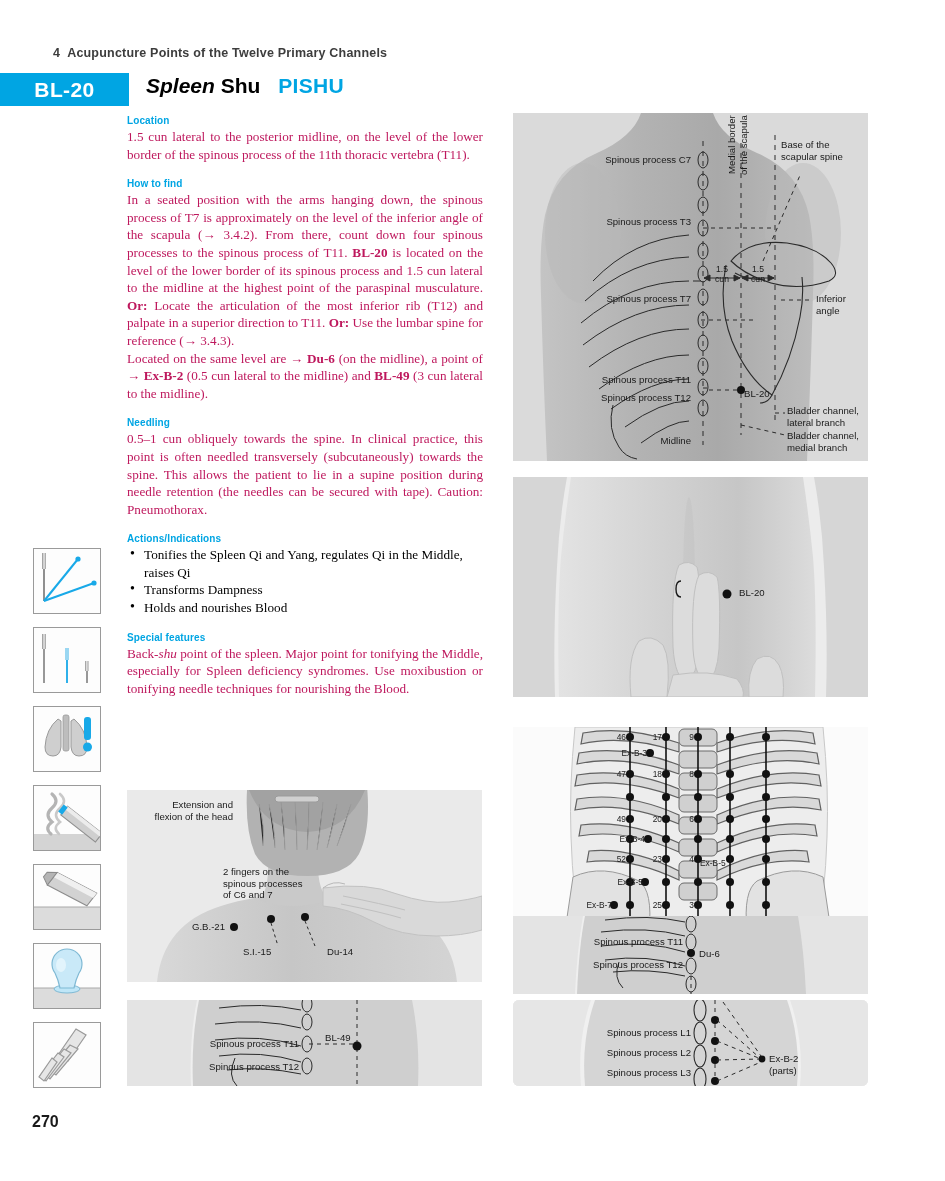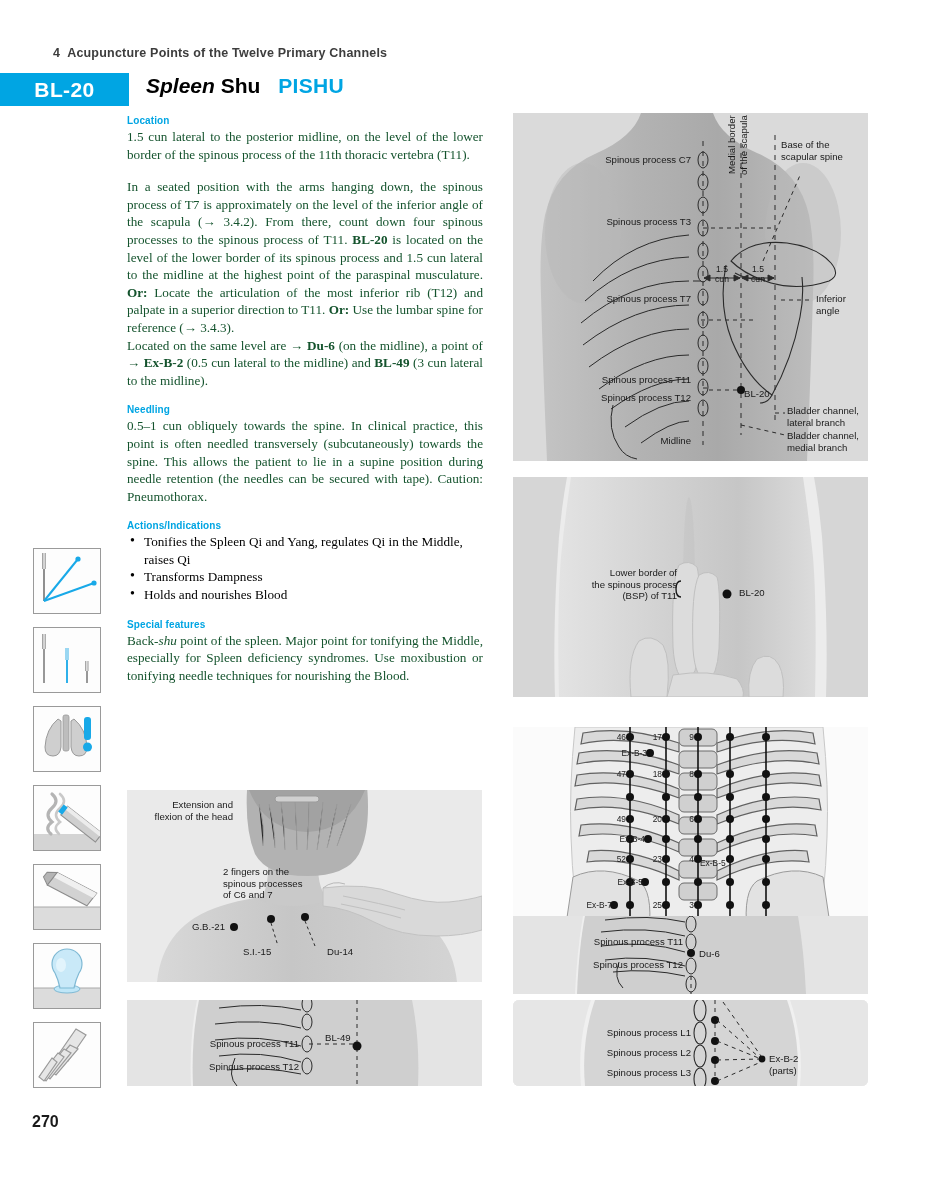--- a/index.html
+++ b/index.html
@@ -41,21 +41,21 @@
 
   
   .col-text { position: absolute; left: 127px; top: 115px; width: 356px; }
   h3.sec {
     font-family: "Liberation Sans", sans-serif;
     font-size: 10px; font-weight: bold; color: #00A5E3;
     margin-bottom: 2px; letter-spacing: 0.1px;
   }
   .sec-block { margin-bottom: 15px; }
   .sec-block p {
-    font-size: 13.2px; line-height: 17.6px; color: #14532d;
+    font-size: 13.2px; line-height: 17.6px; color: #be185d;
     text-align: justify; text-justify: inter-word;
   }
   ul.ind { list-style: none; margin-top: 1px; }
   ul.ind li {
     font-size: 13.2px; line-height: 17.6px; color: #000;
     padding-left: 17px; position: relative; text-align: left;
   }
   ul.ind li::before {
     content: "\2022"; position: absolute; left: 3px; top: -1px; font-size: 14px;
   }
@@ -107,20 +107,21 @@
   </div>
 
   <div class="col-text">
 
     <div class="sec-block">
       <h3 class="sec">Location</h3>
       <p>1.5 cun lateral to the posterior midline, on the level of the lower border of the spinous process of the 11th thoracic vertebra (T11).</p>
     </div>
 
     <div class="sec-block">
+      <h3 class="sec">How to find</h3>
       <p>In a seated position with the arms hanging down, the spinous process of T7 is approximately on the level of the inferior angle of the scapula (→ 3.4.2). From there, count down four spinous processes to the spinous process of T11. <b>BL-20</b> is located on the level of the lower border of its spinous process and 1.5 cun lateral to the midline at the highest point of the paraspinal musculature. <b>Or:</b> Locate the articulation of the most inferior rib (T12) and palpate in a superior direction to T11. <b>Or:</b> Use the lumbar spine for reference (→ 3.4.3).</p>
       <p>Located on the same level are → <b>Du-6</b> (on the midline), a point of → <b>Ex-B-2</b> (0.5 cun lateral to the midline) and <b>BL-49</b> (3 cun lateral to the midline).</p>
     </div>
 
     <div class="sec-block">
       <h3 class="sec">Needling</h3>
       <p>0.5–1 cun obliquely towards the spine. In clinical practice, this point is often needled transversely (subcutaneously) towards the spine. This allows the patient to lie in a supine position during needle retention (the needles can be secured with tape). Caution: Pneumothorax.</p>
     </div>
 
     <div class="sec-block">
@@ -353,23 +354,20 @@
       <g fill="#dcdcdc" stroke="#c0c0c0" stroke-width="1">
         <path d="M166 88 q10 -6 18 2 q4 14 2 80 q-2 30 -12 34 q-12 -2 -14 -34 q-2 -66 6 -82 z"></path>
         <path d="M186 98 q10 -6 18 2 q4 14 2 72 q-2 28 -12 32 q-12 -2 -14 -32 q-2 -58 6 -74 z"></path>
         <path d="M126 164 q12 -8 24 4 q8 14 4 52 l-36 0 q-4 -40 8 -56 z"></path>
         <path d="M244 182 q14 -8 22 6 q6 12 4 32 l-34 0 q-2 -26 8 -38 z"></path>
         <path d="M160 198 q36 -6 64 4 q8 10 6 18 l-76 0 z"></path>
       </g>
       <circle cx="214" cy="117" r="4.5" fill="#111"></circle>
       <path d="M168 104 q-5 0 -5 8 q0 8 5 8" stroke="#1a1a1a" stroke-width="1.4" fill="none"></path>
     </svg>
-    <div class="lbl r" style="left:28px; top:90px; width:136px;">Lower border of
-the spinous process
-(BSP) of T11</div>
     <div class="lbl" style="left:226px; top:110px;">BL-20</div>
   </div>
 
   <div class="fig" style="left:513px; top:705px; width:355px; height:204px; background:#ffffff;margin-top:22px;">
     <svg width="355" height="204" viewBox="0 0 355 204" style="position:absolute;left:0;top:0;">
       <rect width="355" height="204" fill="#fbfbfb"></rect>
 
       <path d="M62 0 q-6 60 -4 110 q2 60 10 94 l236 0 q8 -34 10 -94 q2 -50 -4 -110 z" fill="#ededed" stroke="#c8c8c8" stroke-width="1"></path>
 
       <g stroke="#5a5a5a" stroke-width="1.2" fill="#d8d8d8" opacity=".95">

